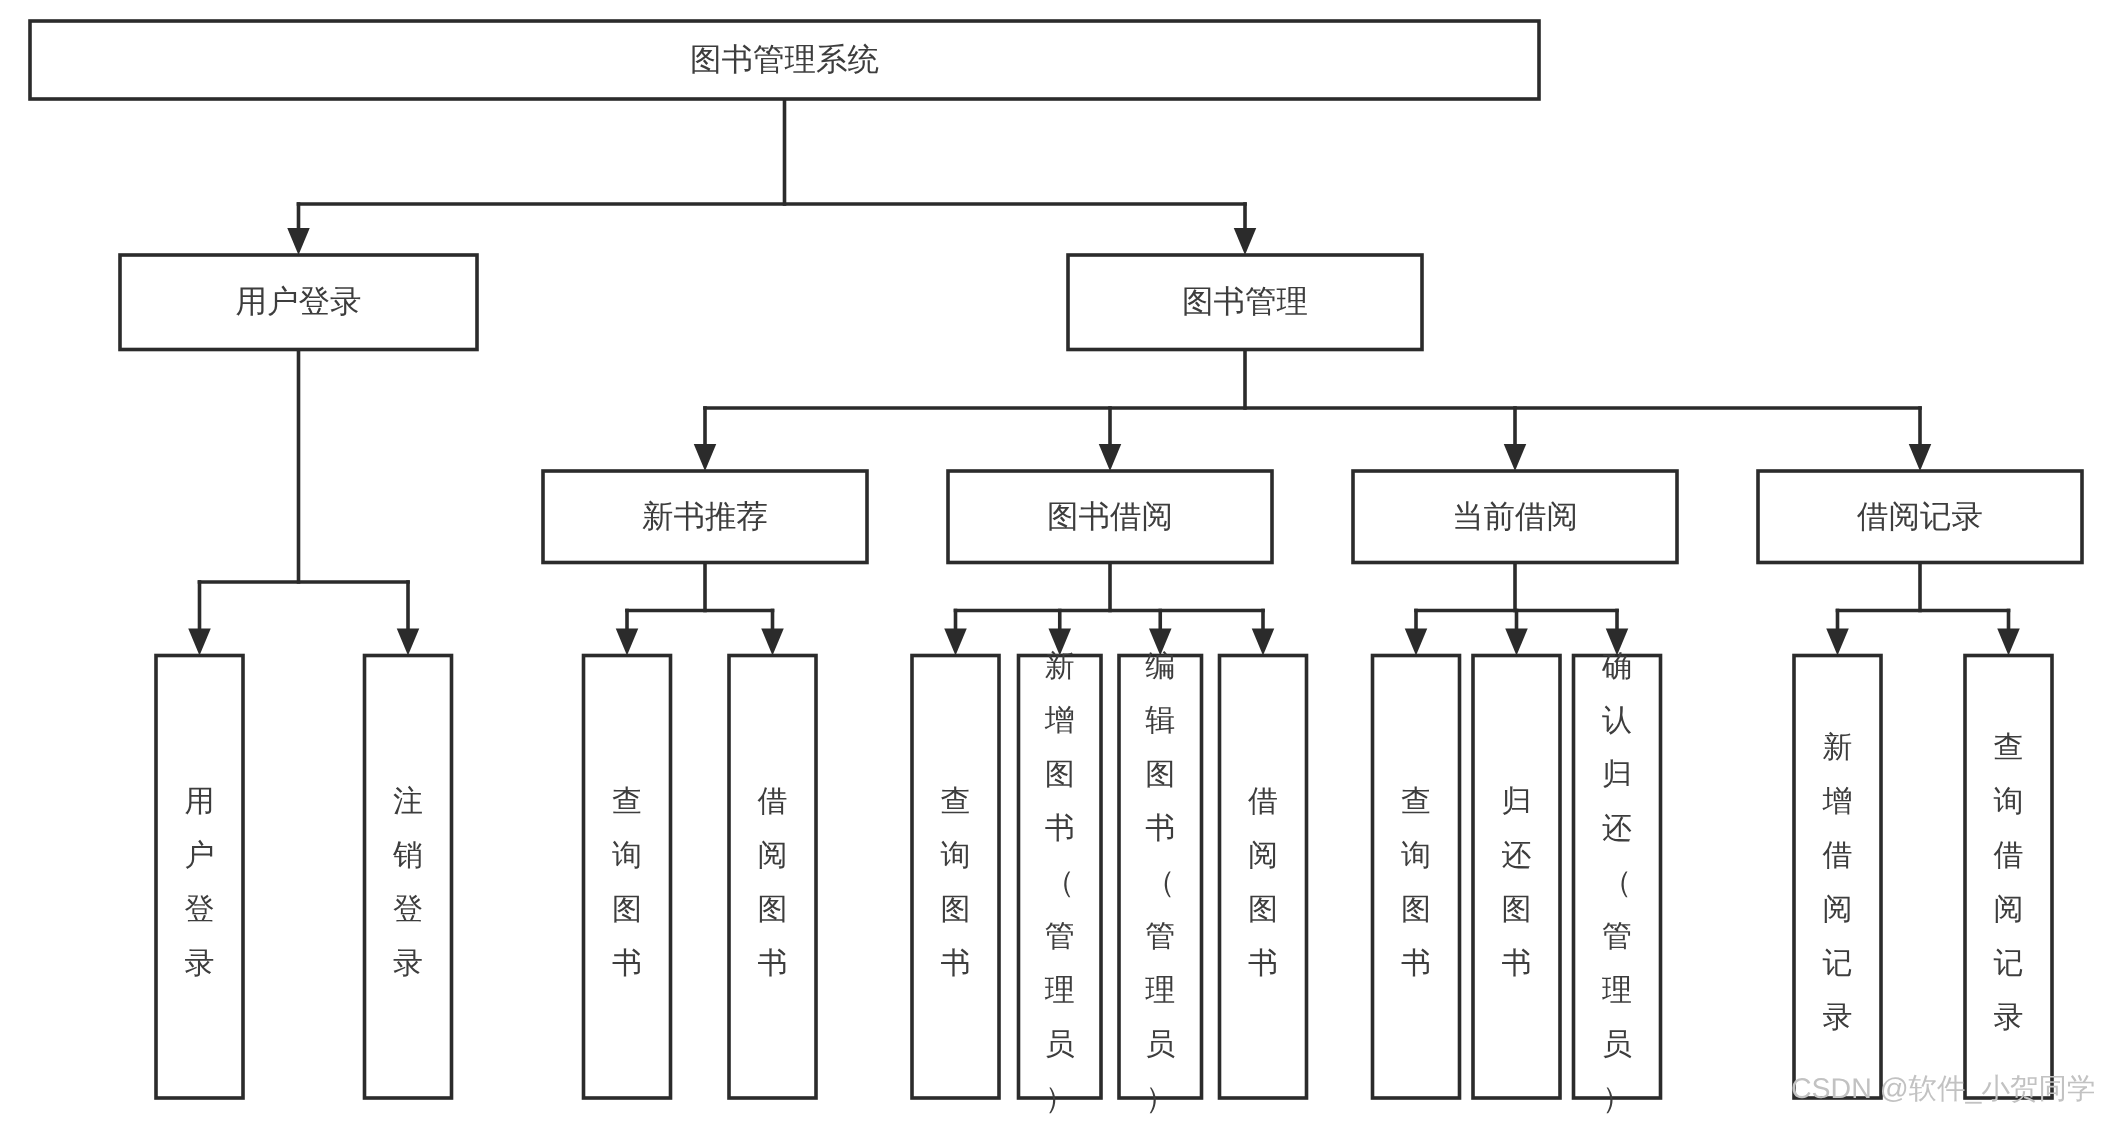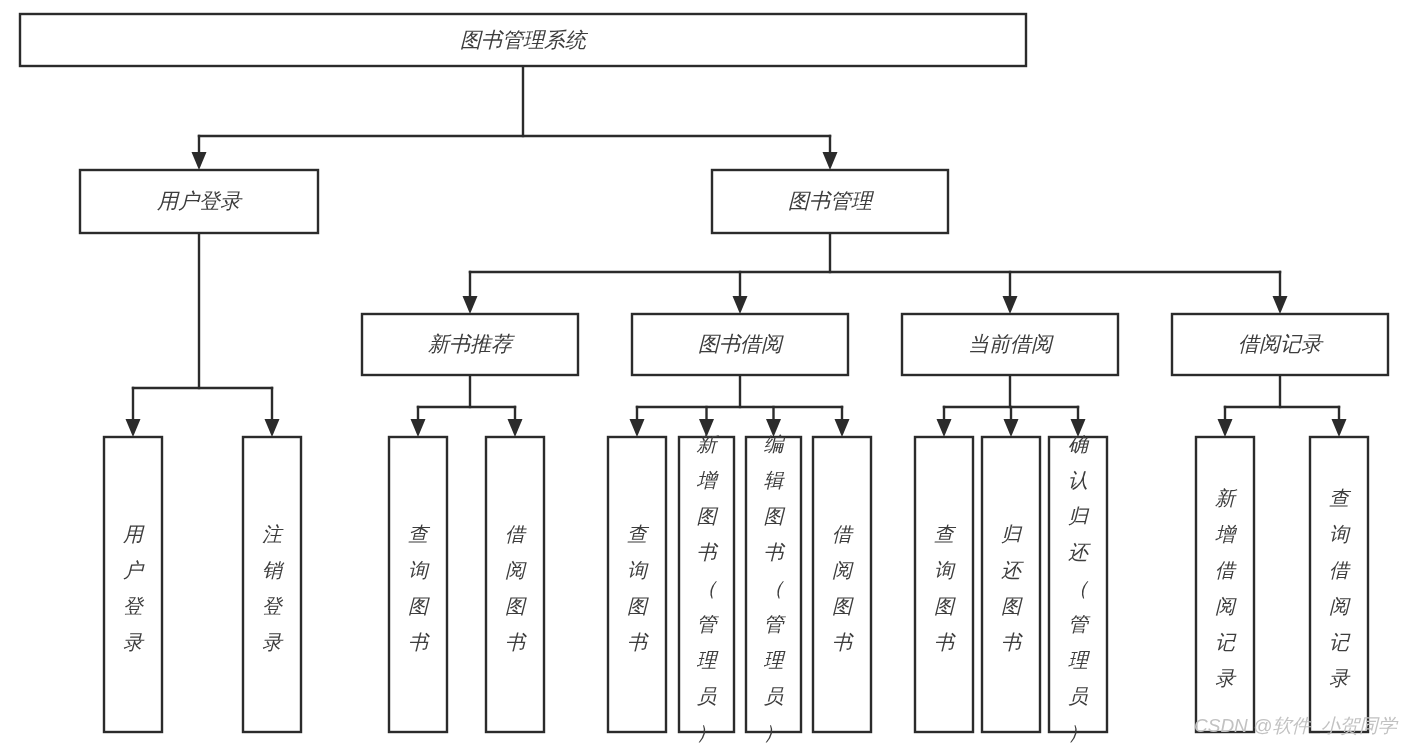--- a/index.html
+++ b/index.html
@@ -10,21 +10,20 @@
   body {
     width: 1405px;
     height: 747px;
     font-family: "Liberation Sans", "DejaVu Sans", sans-serif;
     overflow: hidden;
   }
   #diagram-root {
     position: relative;
     width: 1274px;
     height: 747px;
-    font-style: italic;
   }
   svg#tree-svg {
     position: absolute;
     left: 0;
     top: 0;
     width: 1405px;
     height: 747px;
   }
   .node-rect {
     fill: #ffffff;

